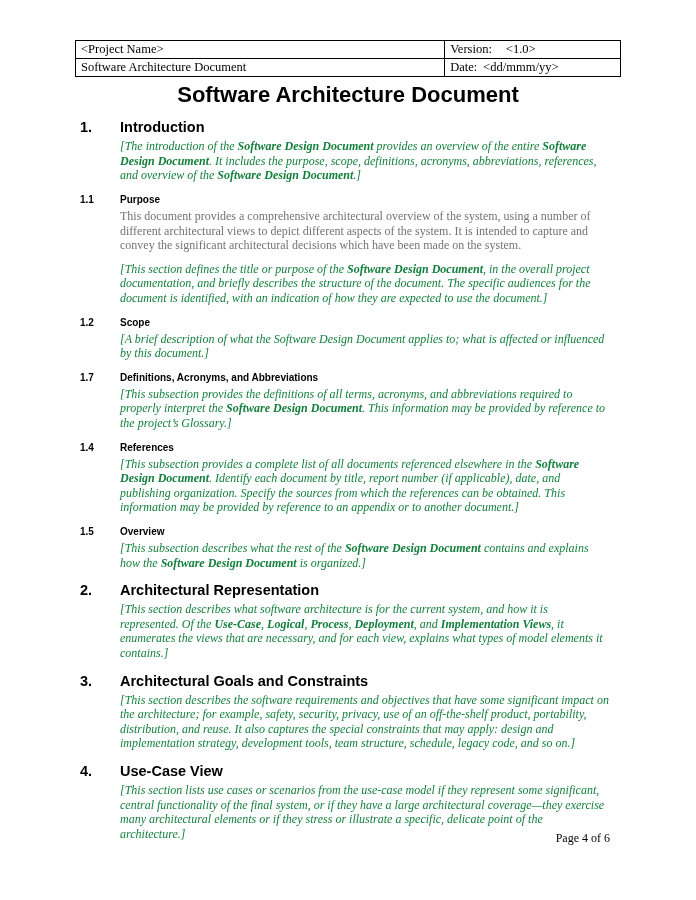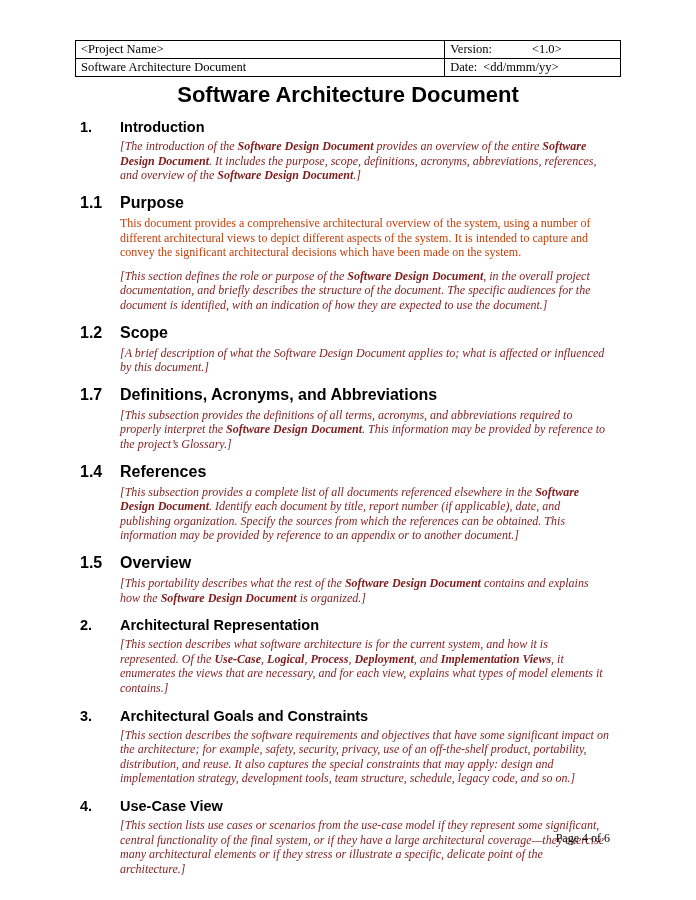--- a/index.html
+++ b/index.html
@@ -20,21 +20,21 @@
   }
   .header-table td {
     border: 1px solid #000000;
     padding: 0 5px;
     height: 18px;
     vertical-align: middle;
     white-space: nowrap;
   }
   td.col-left  { width: 370px; }
   td.col-right { width: 176px; }
-  .tab-gap-lg { display: inline-block; margin-left: 40px; }
+  .tab-gap-lg { display: inline-block; margin-left: 14px; }
   .tab-gap-sm { display: inline-block; margin-left: 6px; }
 
   
   .doc { position: absolute; left: 75px; top: 80px; width: 546px; }
   .doc-title {
     font-family: "Liberation Sans", sans-serif;
     font-weight: bold;
     font-size: 22px;
     line-height: 1.15;
     text-align: center;
@@ -42,29 +42,29 @@
   }
   .heading {
     display: flex;
     font-family: "Liberation Sans", sans-serif;
     font-weight: bold;
     padding-left: 5px;
     color: #000000;
   }
   .heading .num { flex: 0 0 40px; }
   .h1 { font-size: 14.5px; margin: 12px 0 4px 0; }
-  .h2 { font-size: 16px; margin: 11px 0 4px 0; }
+  .h2 { font-size: 10px; margin: 11px 0 4px 0; }
 
   .para {
     margin: 0 12px 9px 45px;
     font-size: 12px;
     line-height: 14.6px;
   }
-  .bodytext { color: #c2410c; }
-  .guidance { color: #7f1d1d; font-style: italic; }
+  .bodytext { color: #737373; }
+  .guidance { color: #15803d; font-style: italic; }
   .guidance b { font-weight: bold; }
 
   .footer {
     position: absolute;
     right: 86px; top: 831px;
     font-size: 12px;
     margin-left: 20px;
   }
 </style>
 </head>
@@ -91,41 +91,41 @@
   <div class="heading h1">
         <span class="num">1.</span>
         <span class="htitle">Introduction</span>
       </div>
       <p class="para guidance"><span>[The introduction of the </span><b>Software Design Document</b><span> provides an overview of the entire </span><b>Software Design Document</b><span>. It includes the purpose, scope, definitions, acronyms, abbreviations, references, and overview of the </span><b>Software Design Document</b><span>.]</span></p>
       <div class="heading h2">
         <span class="num">1.1</span>
         <span class="htitle">Purpose</span>
       </div>
       <p class="para bodytext"><span>This document provides a comprehensive architectural overview of the system, using a number of different architectural views to depict different aspects of the system. It is intended to capture and convey the significant architectural decisions which have been made on the system.</span></p>
-      <p class="para guidance"><span>[This section defines the role or purpose of the </span><b>Software Design Document</b><span>, in the overall project documentation, and briefly describes the structure of the document. The specific audiences for the document is identified, with an indication of how they are expected to use the document.]</span></p>
+      <p class="para guidance"><span>[This section defines the title or purpose of the </span><b>Software Design Document</b><span>, in the overall project documentation, and briefly describes the structure of the document. The specific audiences for the document is identified, with an indication of how they are expected to use the document.]</span></p>
       <div class="heading h2">
         <span class="num">1.2</span>
         <span class="htitle">Scope</span>
       </div>
       <p class="para guidance"><span>[A brief description of what the Software Design Document applies to; what is affected or influenced by this document.]</span></p>
       <div class="heading h2">
         <span class="num">1.7</span>
         <span class="htitle">Definitions, Acronyms, and Abbreviations</span>
       </div>
       <p class="para guidance"><span>[This subsection provides the definitions of all terms, acronyms, and abbreviations required to properly interpret the </span><b>Software Design Document</b><span>.  This information may be provided by reference to the project’s Glossary.]</span></p>
       <div class="heading h2">
         <span class="num">1.4</span>
         <span class="htitle">References</span>
       </div>
       <p class="para guidance"><span>[This subsection provides a complete list of all documents referenced elsewhere in the </span><b>Software Design Document</b><span>. Identify each document by title, report number (if applicable), date, and publishing organization. Specify the sources from which the references can be obtained. This information may be provided by reference to an appendix or to another document.]</span></p>
       <div class="heading h2">
         <span class="num">1.5</span>
         <span class="htitle">Overview</span>
       </div>
-      <p class="para guidance"><span>[This portability describes what the rest of the </span><b>Software Design Document</b><span> contains and explains how the </span><b>Software Design Document</b><span> is organized.]</span></p>
+      <p class="para guidance"><span>[This subsection describes what the rest of the </span><b>Software Design Document</b><span> contains and explains how the </span><b>Software Design Document</b><span> is organized.]</span></p>
       <div class="heading h1">
         <span class="num">2.</span>
         <span class="htitle">Architectural Representation</span>
       </div>
       <p class="para guidance"><span>[This section describes what software architecture is for the current system, and how it is represented. Of the </span><b>Use-Case</b><span>, </span><b>Logical</b><span>, </span><b>Process</b><span>, </span><b>Deployment</b><span>, and </span><b>Implementation Views</b><span>, it enumerates the views that are necessary, and for each view, explains what types of model elements it contains.]</span></p>
       <div class="heading h1">
         <span class="num">3.</span>
         <span class="htitle">Architectural Goals and Constraints</span>
       </div>
       <p class="para guidance"><span>[This section describes the software requirements and objectives that have some significant impact on the architecture; for example, safety, security, privacy, use of an off-the-shelf product, portability, distribution, and reuse. It also captures the special constraints that may apply: design and implementation strategy, development tools, team structure, schedule, legacy code, and so on.]</span></p>

